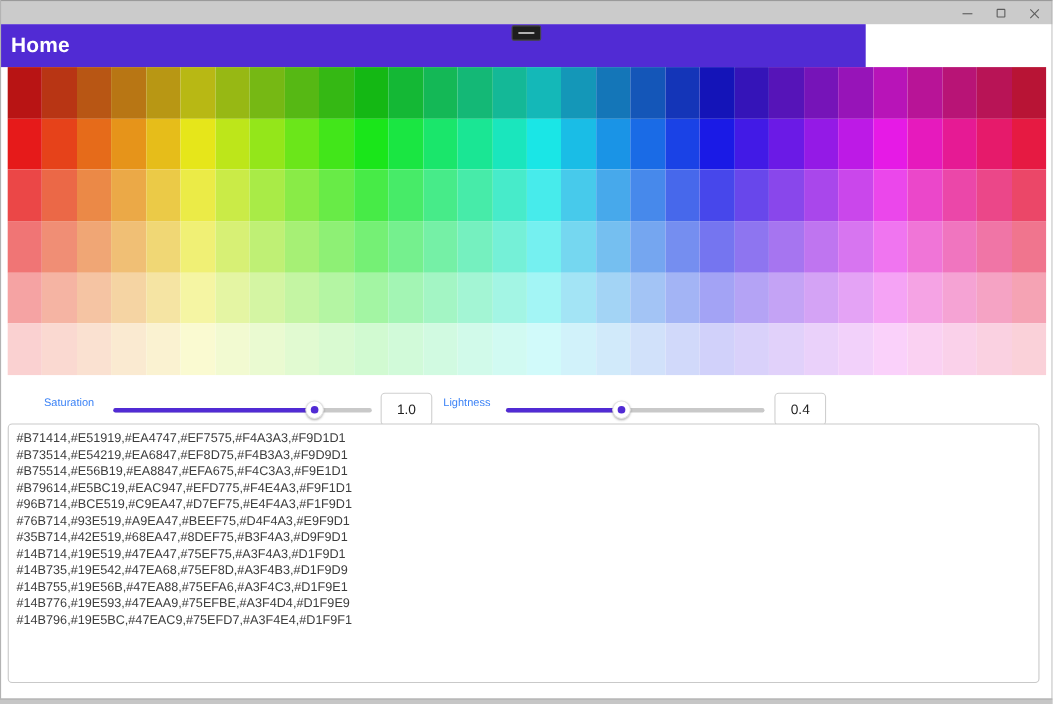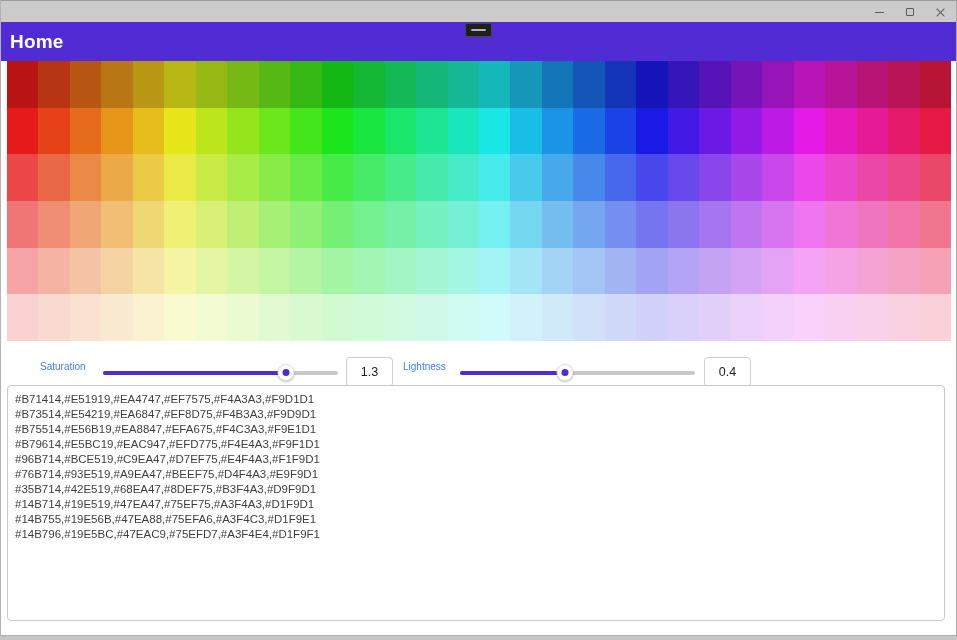--- a/index.html
+++ b/index.html
@@ -29,21 +29,21 @@
   .ic-min{width:9px;height:1px;background:#5c5c5c;}
   .ic-max{width:8px;height:8px;border:1px solid #5c5c5c;border-radius:1px;box-sizing:border-box;}
   .ic-close{position:relative;width:9px;height:9px;}
   .ic-close::before,.ic-close::after{
     content:"";position:absolute;left:-1px;top:4px;width:11px;height:1px;background:#5c5c5c;
   }
   .ic-close::before{transform:rotate(45deg);}
   .ic-close::after{transform:rotate(-45deg);}
 
   
-  .header{position:absolute;left:0;top:22px;width:957px;height:39px;background:var(--accent);}
+  .header{position:absolute;left:0;top:22px;width:787px;height:39px;background:var(--accent);}
   .header-title{
     position:absolute;left:10px;top:50%;transform:translateY(-50%);
     color:#ffffff;font-size:19px;font-weight:bold;letter-spacing:.2px;
   }
   .debug-handle{
     position:absolute;left:465px;top:23px;width:27px;height:14px;
     background:#1e1e1e;border:1px solid #474747;box-sizing:border-box;border-radius:2px;
     display:flex;align-items:center;justify-content:center;
   }
   .debug-handle .bar{width:15px;height:2px;background:#b2b2b2;border-radius:1px;}
@@ -299,21 +299,21 @@
       <div class="cell" style="background: rgb(250, 209, 217);"></div>
     </div>
 
   <span class="ctl-label lbl-sat">Saturation</span>
   <div class="slider sl-sat">
     <div class="track"></div>
     <div class="fill" style="width: 78%;"></div>
     <div class="thumb" style="left: 78%;"></div>
   </div>
   <div class="valuebox box-sat">
-    <span>1.3</span>
+    <span>1.0</span>
   </div>
 
   <span class="ctl-label lbl-light">Lightness</span>
   <div class="slider sl-light">
     <div class="track"></div>
     <div class="fill" style="width: 44.7%;"></div>
     <div class="thumb" style="left: 44.7%;"></div>
   </div>
   <div class="valuebox box-light">
     <span>0.4</span>
@@ -322,21 +322,23 @@
   <div class="editor">
     <div>
         <div class="ed-line">#B71414,#E51919,#EA4747,#EF7575,#F4A3A3,#F9D1D1</div>
         <div class="ed-line">#B73514,#E54219,#EA6847,#EF8D75,#F4B3A3,#F9D9D1</div>
         <div class="ed-line">#B75514,#E56B19,#EA8847,#EFA675,#F4C3A3,#F9E1D1</div>
         <div class="ed-line">#B79614,#E5BC19,#EAC947,#EFD775,#F4E4A3,#F9F1D1</div>
         <div class="ed-line">#96B714,#BCE519,#C9EA47,#D7EF75,#E4F4A3,#F1F9D1</div>
         <div class="ed-line">#76B714,#93E519,#A9EA47,#BEEF75,#D4F4A3,#E9F9D1</div>
         <div class="ed-line">#35B714,#42E519,#68EA47,#8DEF75,#B3F4A3,#D9F9D1</div>
         <div class="ed-line">#14B714,#19E519,#47EA47,#75EF75,#A3F4A3,#D1F9D1</div>
+        <div class="ed-line">#14B735,#19E542,#47EA68,#75EF8D,#A3F4B3,#D1F9D9</div>
         <div class="ed-line">#14B755,#19E56B,#47EA88,#75EFA6,#A3F4C3,#D1F9E1</div>
+        <div class="ed-line">#14B776,#19E593,#47EAA9,#75EFBE,#A3F4D4,#D1F9E9</div>
         <div class="ed-line">#14B796,#19E5BC,#47EAC9,#75EFD7,#A3F4E4,#D1F9F1</div>
       </div>
   </div>
 
   <div class="win-edge-left"></div>
   <div class="win-edge-right"></div>
   <div class="win-edge-bottom"></div>
 </div>
 
 </body></html>

